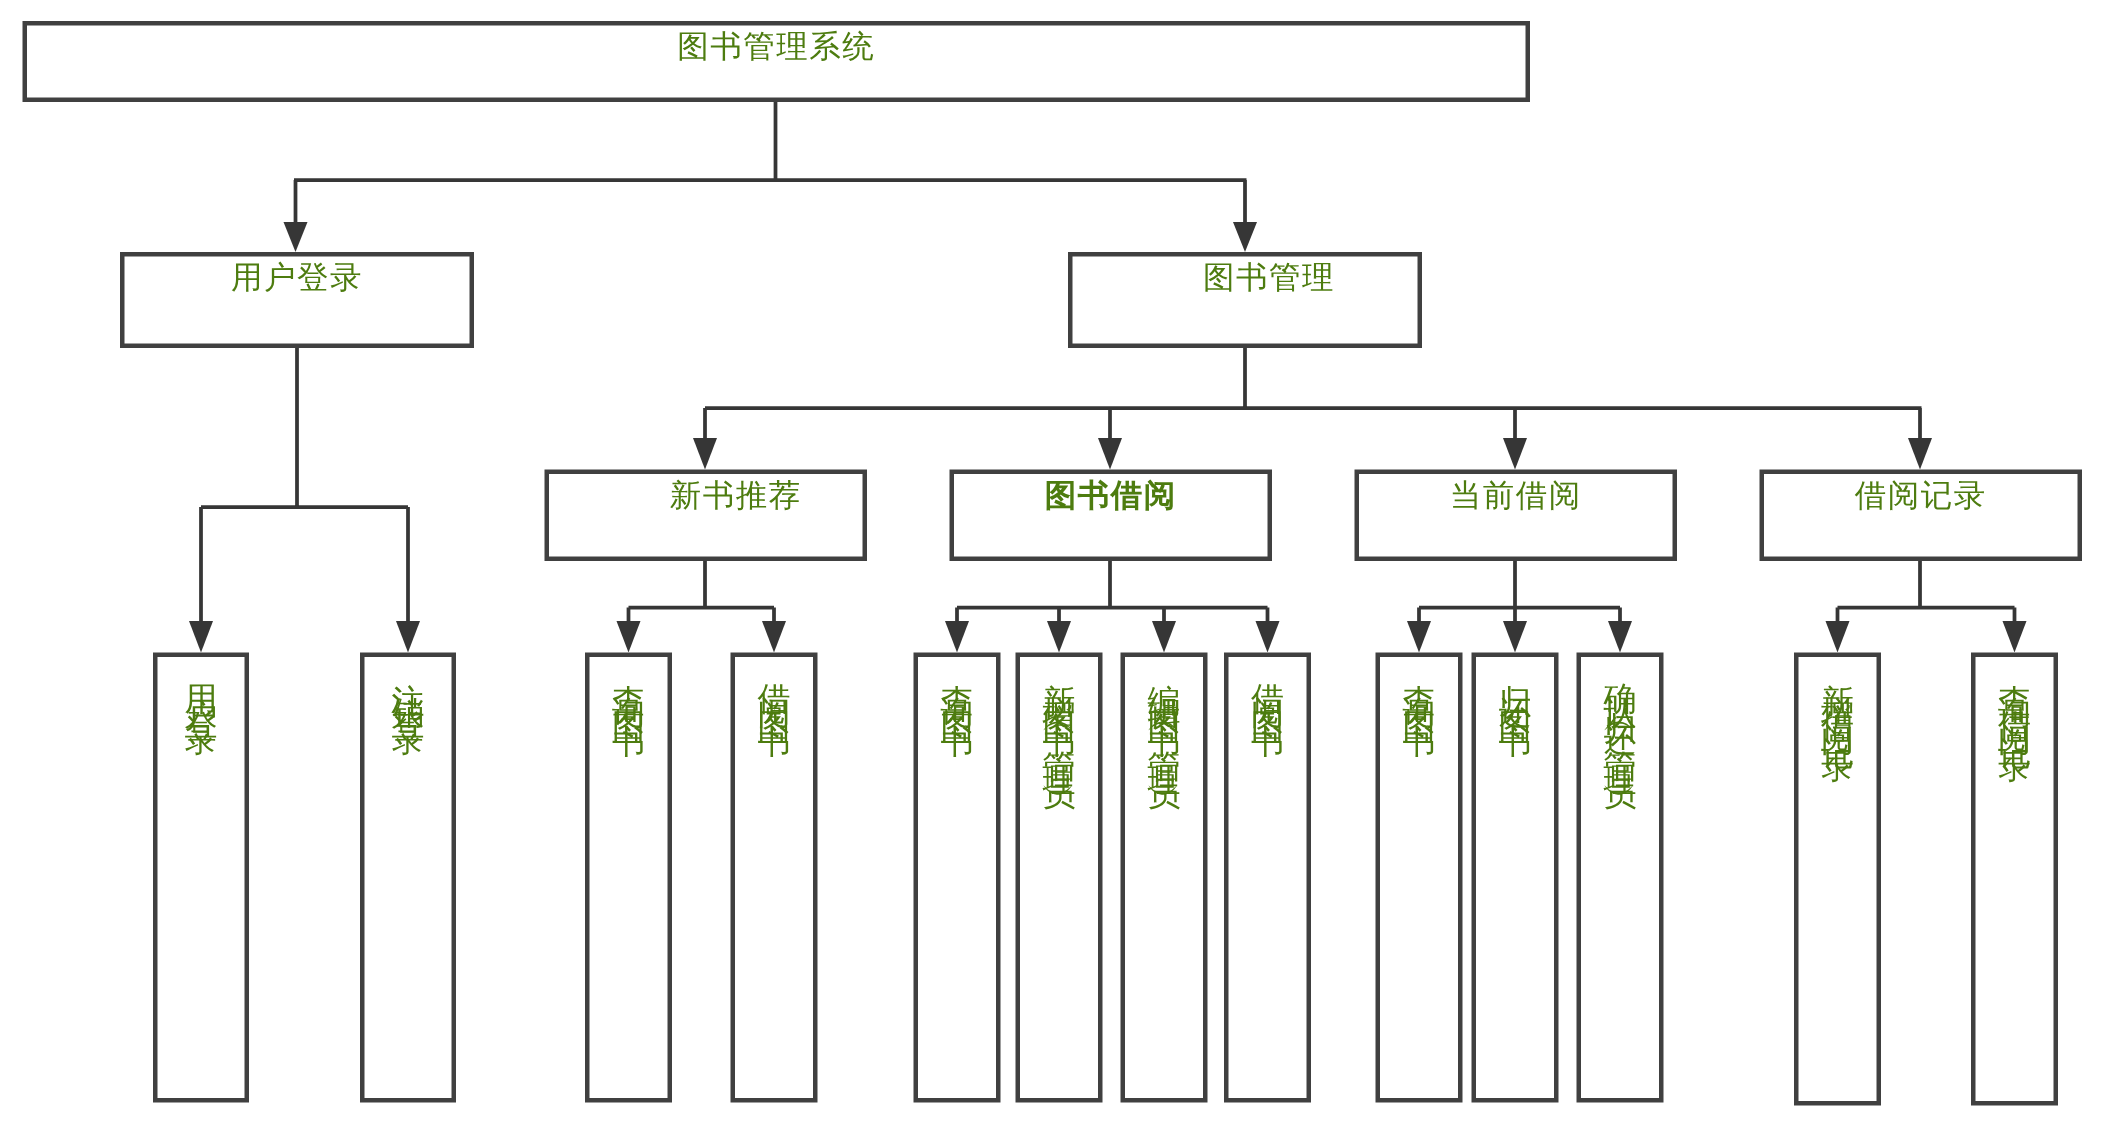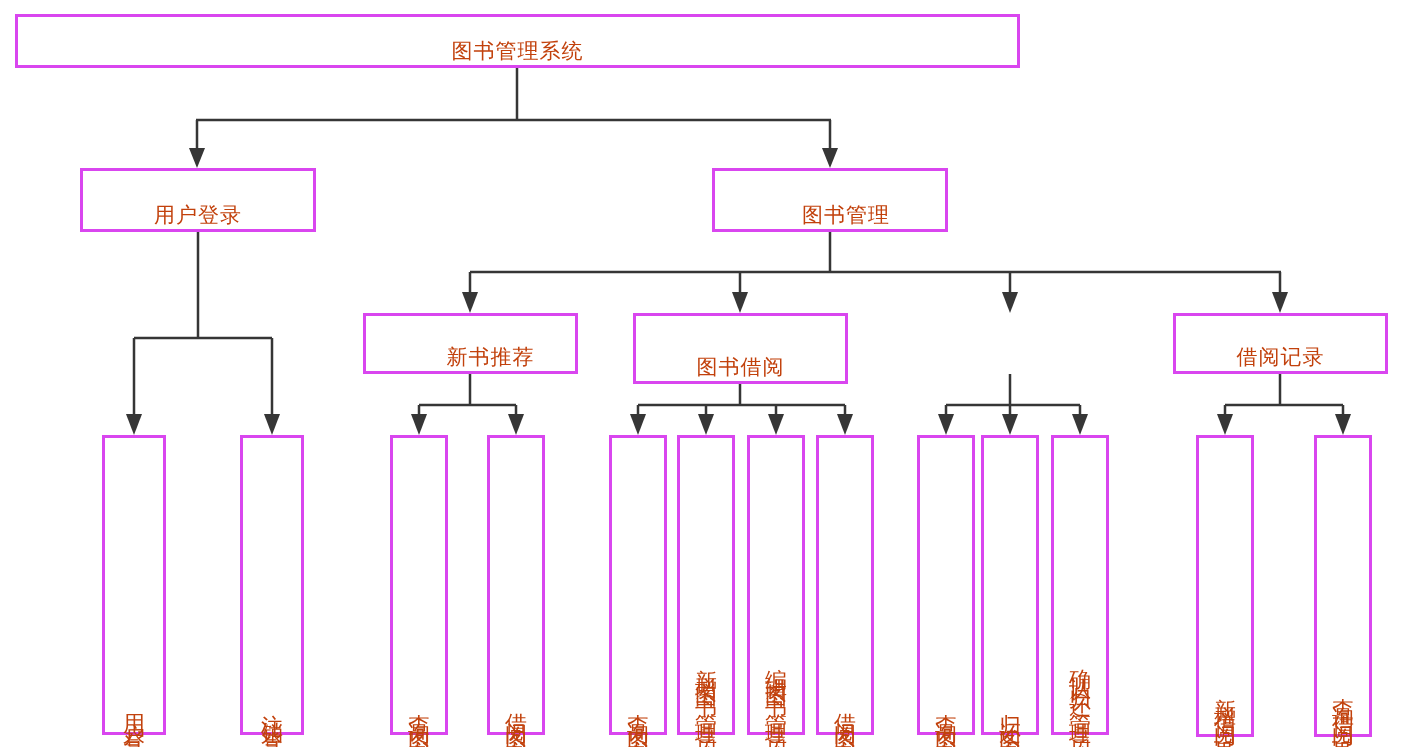--- a/index.html
+++ b/index.html
@@ -18,26 +18,26 @@
   svg.connectors {
     position: absolute;
     left: 0; top: 0;
     width: 1405px;
     height: 747px;
     pointer-events: none;
   }
   .node {
     position: absolute;
     box-sizing: border-box;
-    border: 3px solid #d946ef;
+    border: 3px solid #404040;
     background: #ffffff;
     display: flex;
-    align-items: flex-end;
+    align-items: flex-start;
     justify-content: center;
-    color: #c2410c;
+    color: #4d7c0f;
   }
   .node.h span {
     font-size: 21px;
     letter-spacing: 1px;
     white-space: nowrap;
   }
   .node.root span {
     font-size: 21px;
     letter-spacing: 1px;
   }
@@ -113,22 +113,25 @@
   <div class="node h" style="left:80px; top:168px; width:236px; height:64px;">
     <span>用户登录</span>
   </div>
   <div class="node h" style="left:712px; top:168px; width:236px; height:64px;padding-left:32px;">
     <span>图书管理</span>
   </div>
 
   <div class="node h" style="left:363px; top:313px; width:215px; height:61px;padding-left:40px;">
     <span>新书推荐</span>
   </div>
-  <div class="node h" style="left:633px; top:313px; width:215px; height:71px;">
+  <div class="node h" style="left:633px; top:313px; width:215px; height:61px;font-weight:bold;">
     <span>图书借阅</span>
+  </div>
+  <div class="node h" style="left:903px; top:313px; width:215px; height:61px;">
+    <span>当前借阅</span>
   </div>
   <div class="node h" style="left:1173px; top:313px; width:215px; height:61px;">
     <span>借阅记录</span>
   </div>
 
   <div class="node v" style="left:102px; top:435px; width:64px; height:300px;">
     <span>用户登录</span>
   </div>
   <div class="node v" style="left:240px; top:435px; width:64px; height:300px;">
     <span>注销登录</span>

